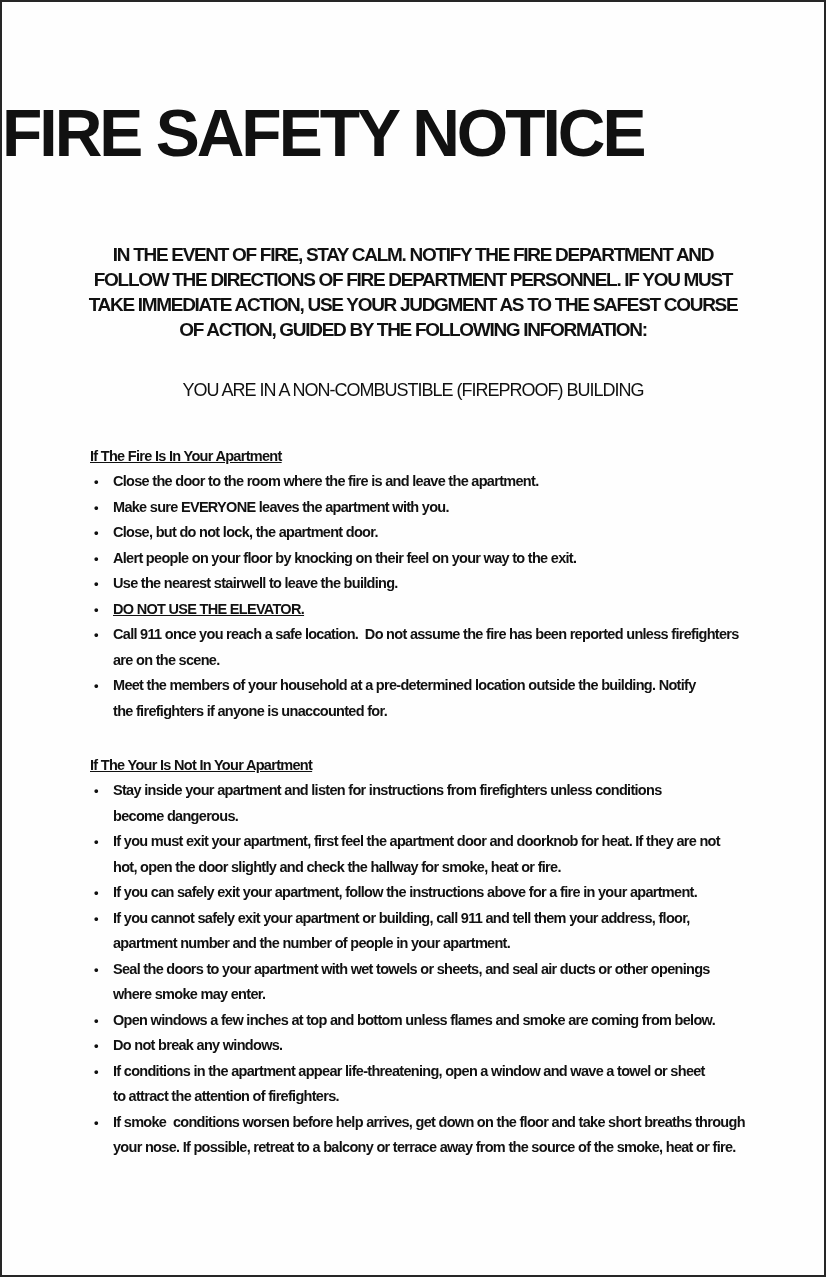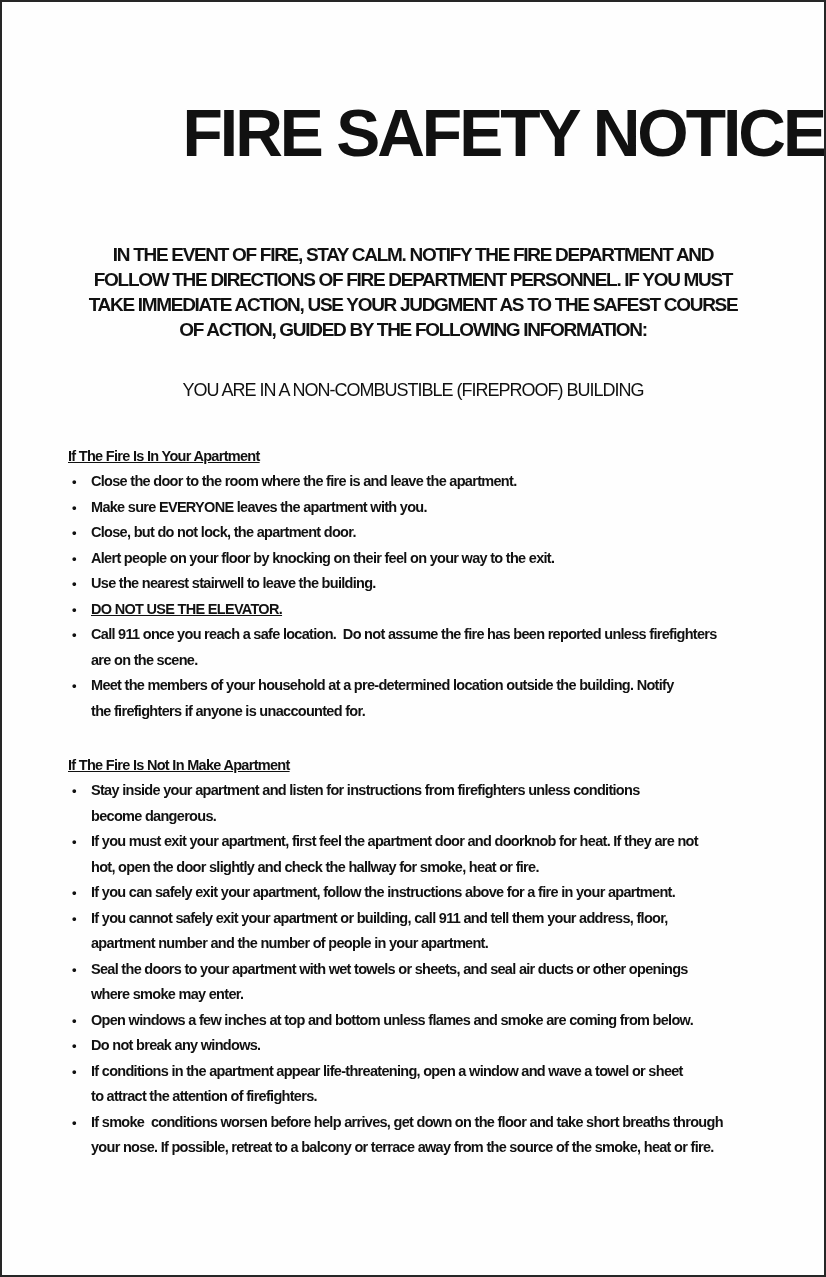--- a/index.html
+++ b/index.html
@@ -12,22 +12,22 @@
     width: 826px;
     height: 1277px;
     box-sizing: border-box;
     border: 2px solid #262626;
     background: #fefefe;
     color: #111111;
     font-family: "Liberation Sans", sans-serif;
     overflow: hidden;
   }
   .title {
-    margin: 98px 0 0 16px;
-    text-align: right;
+    margin: 98px 0 0 0;
+    text-align: left;
     font-size: 66px;
     font-weight: 700;
     letter-spacing: -3px;
     line-height: 1;
     white-space: nowrap;
   }
   .intro {
     margin-top: 76px;
     text-align: center;
     font-size: 19px;
@@ -37,21 +37,21 @@
   }
   .building-line {
     margin-top: 36px;
     text-align: center;
     font-size: 18px;
     font-weight: 400;
     letter-spacing: -1px;
     line-height: 25px;
   }
   .sections {
-    margin: 40px 36px 0 66px;
+    margin: 40px 36px 0 88px;
   }
   .section + .section {
     margin-top: 28px;
   }
   .section-heading {
     font-size: 14.5px;
     font-weight: 700;
     letter-spacing: -0.7px;
     line-height: 26px;
     text-decoration: underline;
@@ -109,21 +109,21 @@
           <li class="bullet">Use the nearest stairwell to leave the building.</li>
           <li class="bullet underline">DO NOT USE THE ELEVATOR.</li>
           <li class="bullet">Call 911 once you reach a safe location.  Do not assume the fire has been reported unless firefighters
 are on the scene.</li>
           <li class="bullet">Meet the members of your household at a pre-determined location outside the building. Notify
 the firefighters if anyone is unaccounted for.</li>
         </ul>
     </div>
 
     <div class="section">
-      <div class="section-heading">If The Fire Is Not In Make Apartment</div>
+      <div class="section-heading">If The Your Is Not In Your Apartment</div>
       <ul class="bullets">
           <li class="bullet">Stay inside your apartment and listen for instructions from firefighters unless conditions
 become dangerous.</li>
           <li class="bullet">If you must exit your apartment, first feel the apartment door and doorknob for heat. If they are not
 hot, open the door slightly and check the hallway for smoke, heat or fire.</li>
           <li class="bullet">If you can safely exit your apartment, follow the instructions above for a fire in your apartment.</li>
           <li class="bullet">If you cannot safely exit your apartment or building, call 911 and tell them your address, floor,
 apartment number and the number of people in your apartment.</li>
           <li class="bullet">Seal the doors to your apartment with wet towels or sheets, and seal air ducts or other openings
 where smoke may enter.</li>

